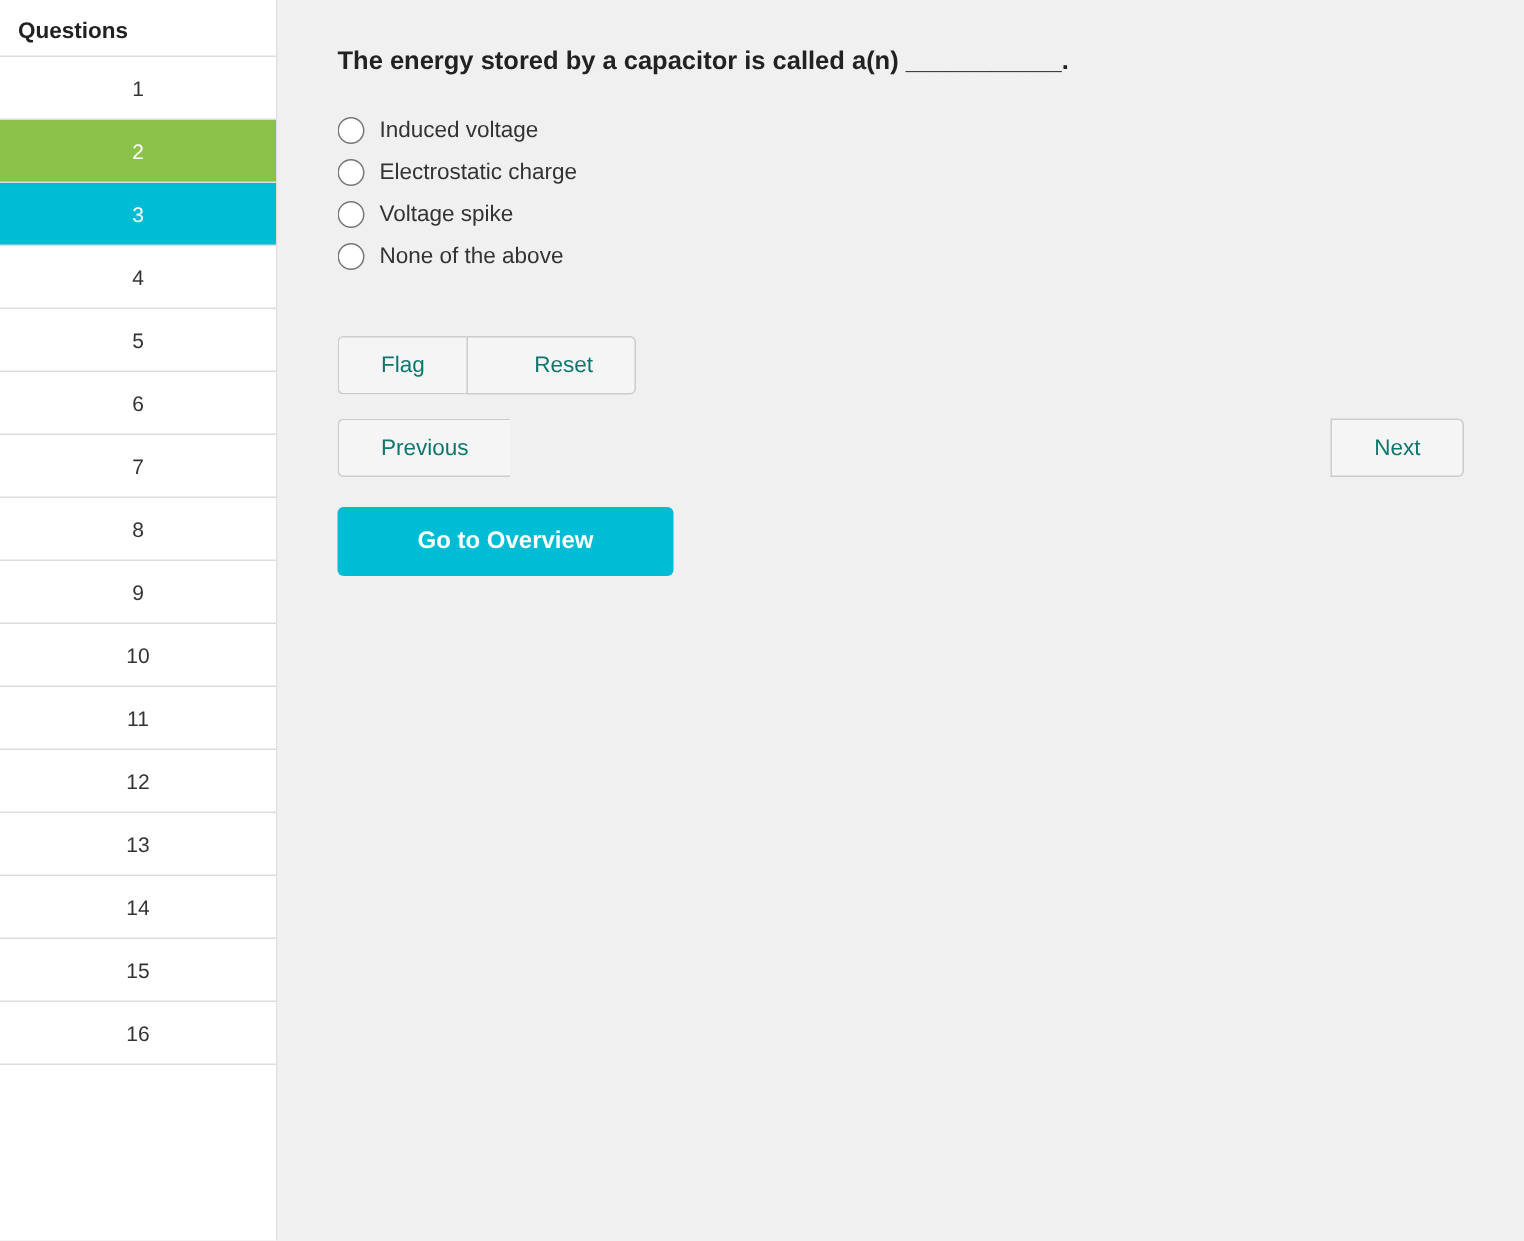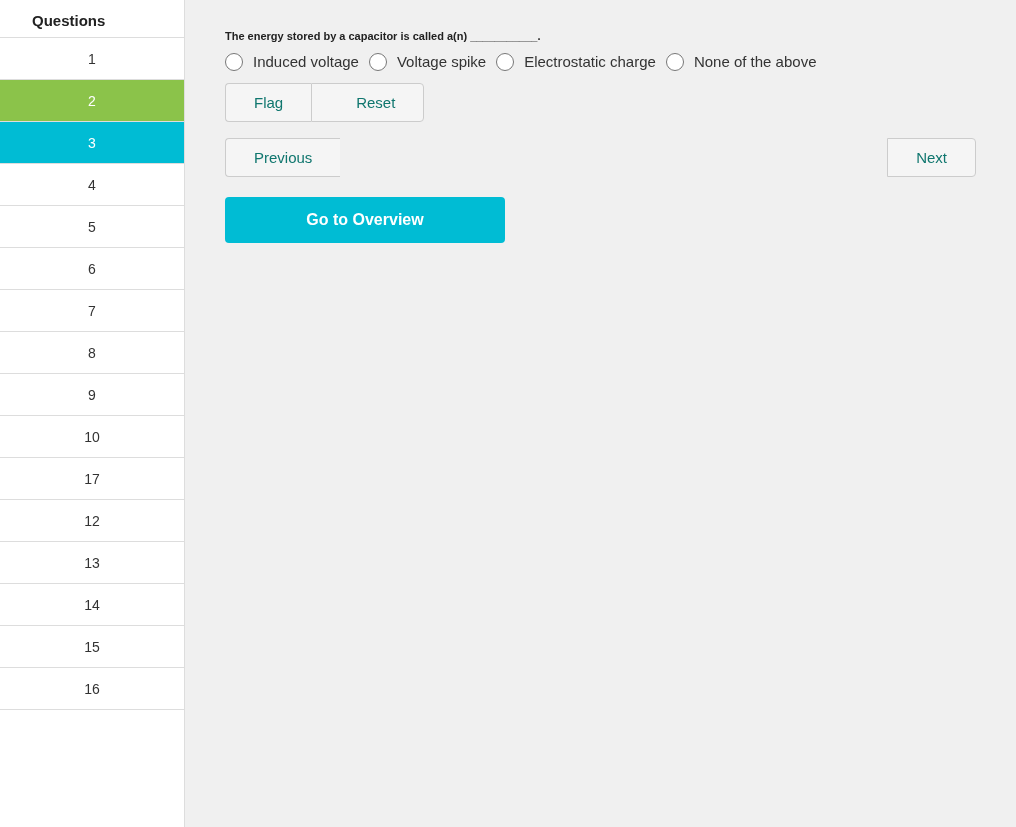--- a/index.html
+++ b/index.html
@@ -12,21 +12,21 @@
     }
 
     
     .sidebar {
       width: 185px;
       background: #fff;
       border-right: 1px solid #ddd;
       flex-shrink: 0;
     }
     .sidebar-header {
-      padding: 12px 16px 8px 32px;
+      padding: 12px 16px 8px 12px;
       font-weight: bold;
       font-size: 15px;
       color: #222;
       border-bottom: 1px solid #ddd;
     }
     .sidebar-item {
       display: flex;
       align-items: center;
       justify-content: center;
       height: 42px;
@@ -46,31 +46,32 @@
     }
 
     
     .main {
       flex: 1;
       padding: 28px 40px 28px 40px;
       background: #f0f0f0;
     }
 
     .question-text {
-      font-size: 11px;
+      font-size: 17px;
       font-weight: 600;
       color: #222;
-      margin-bottom: 8px;
+      margin-bottom: 24px;
       line-height: 1.5;
     }
 
     .options {
       display: flex;
+      flex-direction: column;
       gap: 10px;
-      margin-bottom: 12px;
+      margin-bottom: 44px;
     }
 
     .option-label {
       display: flex;
       align-items: center;
       gap: 10px;
       font-size: 15px;
       color: #333;
       cursor: pointer;
     }
@@ -115,21 +116,21 @@
 
     .nav-row {
       display: flex;
       gap: 0;
       margin-bottom: 20px;
       justify-content: space-between;
     }
 
     .btn-overview {
       display: block;
-      width: 280px;
+      width: 224px;
       padding: 14px 0;
       background: #00bcd4;
       color: #fff;
       font-size: 16px;
       font-weight: 600;
       text-align: center;
       border: none;
       border-radius: 4px;
       cursor: pointer;
       font-family: Arial, sans-serif;
@@ -143,43 +144,43 @@
   <div class="sidebar-item normal">1</div>
   <div class="sidebar-item green">2</div>
   <div class="sidebar-item blue">3</div>
   <div class="sidebar-item">4</div>
   <div class="sidebar-item">5</div>
   <div class="sidebar-item">6</div>
   <div class="sidebar-item">7</div>
   <div class="sidebar-item">8</div>
   <div class="sidebar-item">9</div>
   <div class="sidebar-item">10</div>
-  <div class="sidebar-item">17</div>
+  <div class="sidebar-item">11</div>
   <div class="sidebar-item">12</div>
   <div class="sidebar-item">13</div>
   <div class="sidebar-item">14</div>
   <div class="sidebar-item">15</div>
   <div class="sidebar-item">16</div>
 </div>
 
 <div class="main">
   <div class="question-text">The energy stored by a capacitor is called a(n) ___________.</div>
 
   <div class="options">
     <label class="option-label">
       <input type="radio" name="answer" value="opt1" style="">
       <span>Induced voltage</span>
     </label>
     <label class="option-label">
+      <input type="radio" name="answer" value="opt2" style="">
+      <span>Electrostatic charge</span>
+    </label>
+    <label class="option-label">
       <input type="radio" name="answer" value="opt3" style="">
       <span>Voltage spike</span>
-    </label>
-    <label class="option-label">
-      <input type="radio" name="answer" value="opt2" style="">
-      <span>Electrostatic charge</span>
     </label>
     <label class="option-label">
       <input type="radio" name="answer" value="opt5" style="">
       <span>None of the above</span>
     </label>
   </div>
 
   <div class="buttons-row">
     <button class="btn btn-flag">Flag</button>
     <button class="btn btn-reset">Reset</button>

